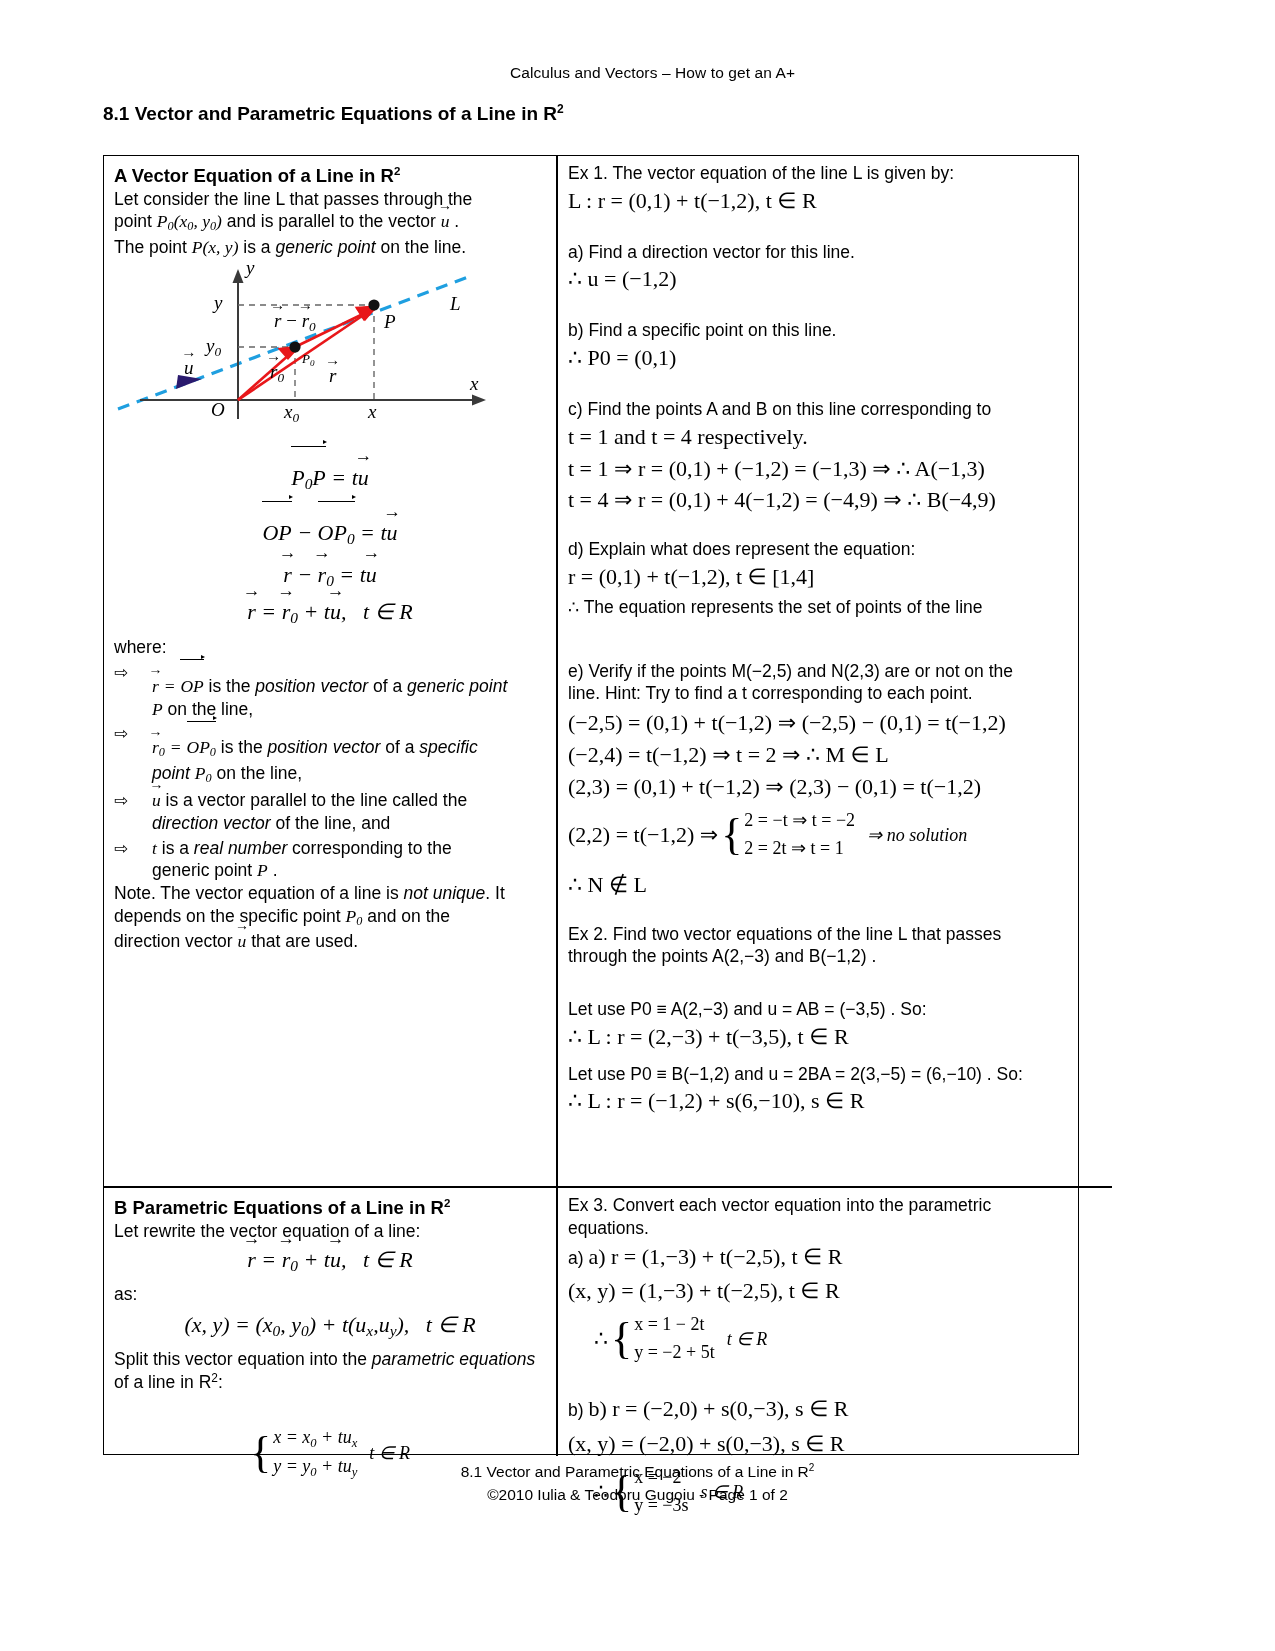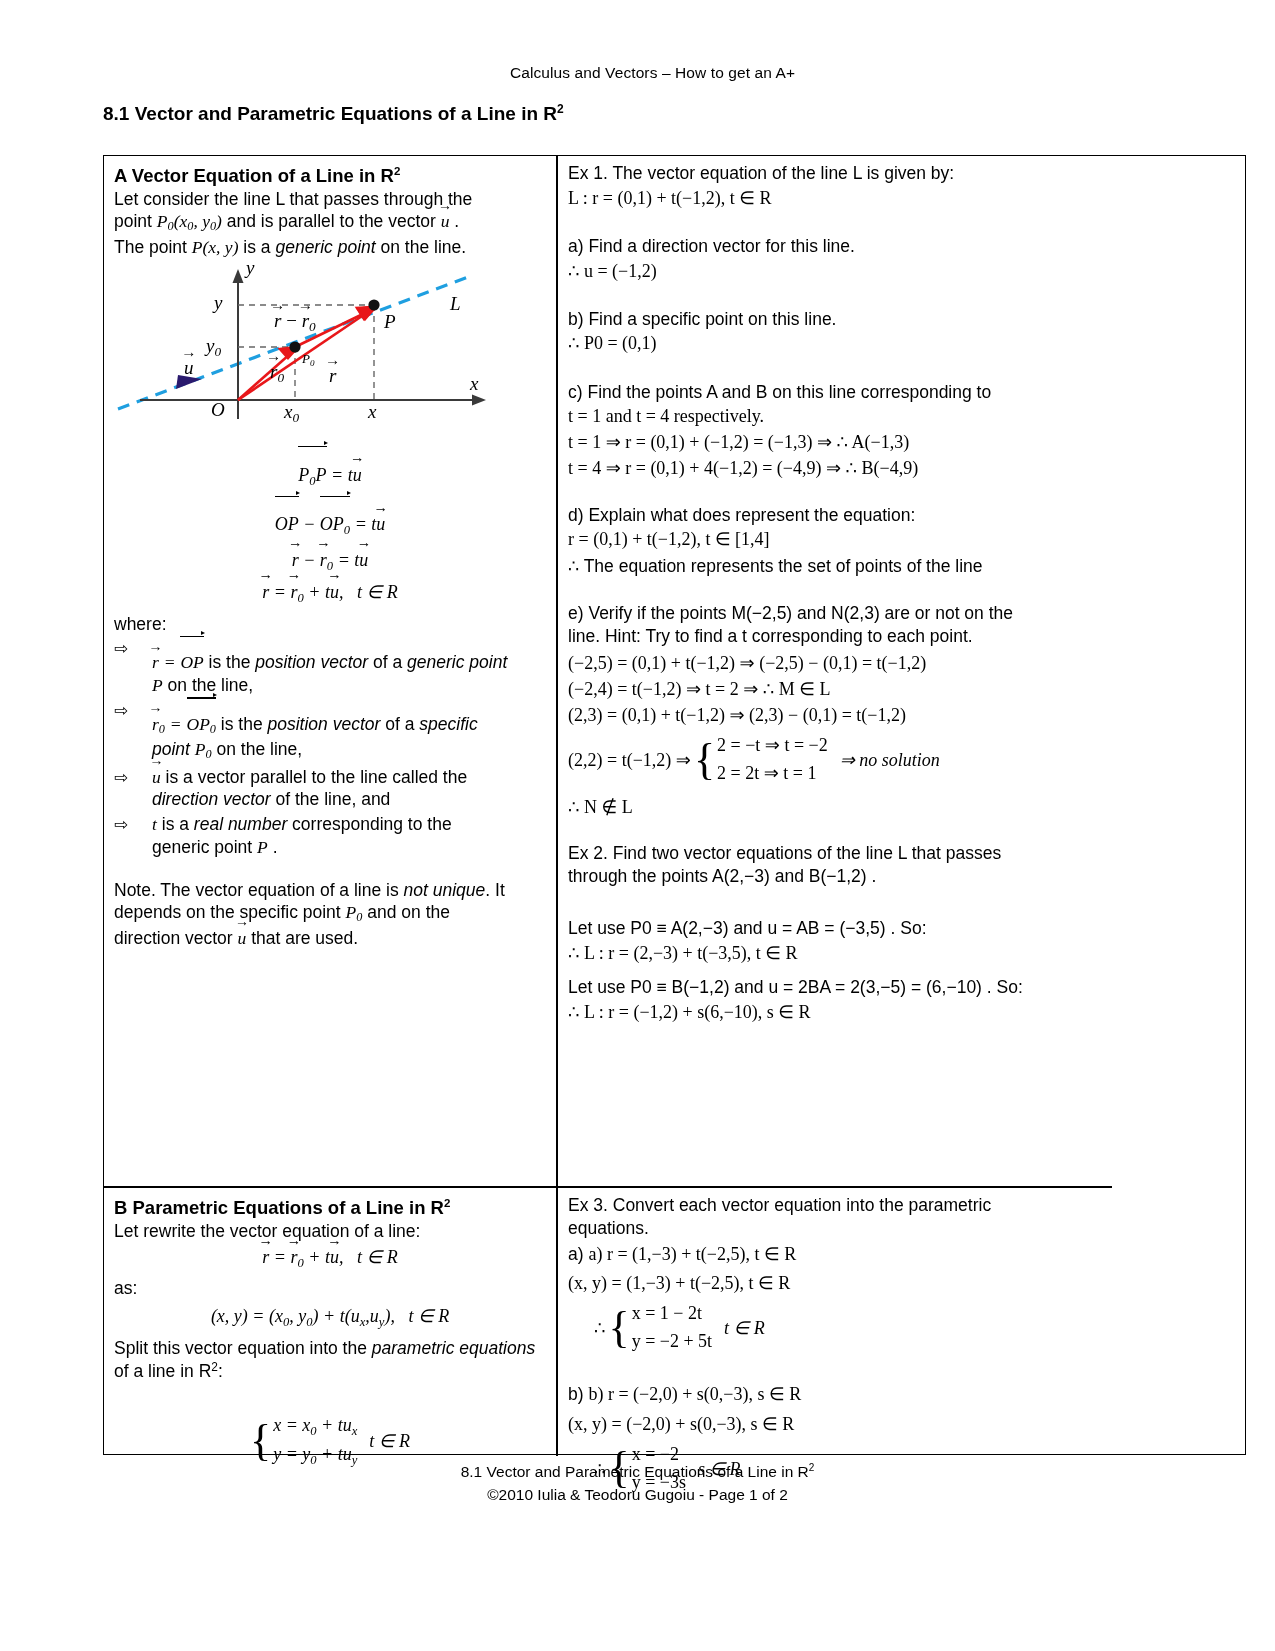--- a/index.html
+++ b/index.html
@@ -11,37 +11,37 @@
     -webkit-font-smoothing:antialiased;
   }
   .page{position:relative;width:1275px;height:1651px;box-sizing:border-box;}
 
   .hdr{position:absolute;top:64px;left:15px;width:1275px;text-align:center;
        font-size:15.5px;letter-spacing:.1px;}
   .sect-title{position:absolute;top:102px;left:103px;font-size:19px;font-weight:bold;}
   .sect-title sup{font-size:12px;vertical-align:super;font-weight:bold;}
 
   
-  .tbl{position:absolute;left:103px;top:155px;width:1143px;height:1300px;
+  .tbl{position:absolute;left:103px;top:155px;width:976px;height:1300px;
        border:1.6px solid #000;box-sizing:border-box;}
   .vrule{position:absolute;left:452px;top:0;width:1.6px;height:1300px;background:#000;}
   .hrule{position:absolute;left:0;top:1030px;width:1008px;height:1.6px;background:#000;}
 
   .colL{position:absolute;left:0;top:0;width:452px;}
   .colR{position:absolute;left:454px;top:0;width:554px;}
 
   .pad{padding:6px 10px 0 10px;}
 
   h3.box{font-size:18.5px;font-weight:bold;margin:2px 0 0 0;line-height:1.22;}
   h3.box sup{font-size:11.5px;vertical-align:super;}
 
   p.t{font-size:17.5px;margin:0;line-height:1.30;}
   .mth{font-family:"Liberation Serif", serif;font-style:italic;}
   .mth .up{font-style:normal;}
-  .eq{font-family:"Liberation Serif", serif;font-size:18px;line-height:1.45;margin:0;}
+  .eq{font-family:"Liberation Serif", serif;font-size:22px;line-height:1.45;margin:0;}
   .ctr{text-align:center;}
   i.em{font-style:italic;}
 
   sub{font-size:.70em;vertical-align:-.28em;}
   sup.sq{font-size:.68em;vertical-align:.50em;}
 
   .vec{position:relative;display:inline-block;}
   .vec::after{content:"\2192";position:absolute;left:50%;transform:translateX(-50%);
     top:-0.82em;font-size:.80em;font-style:normal;line-height:1;}
   .ovr{position:relative;display:inline-block;padding-top:14px;}
@@ -163,21 +163,21 @@
         <div class="bul" style="margin-top:2px">
           <span class="ar">⇨</span>
           <span class="bd"><span class="mth vec">u</span><span> is a vector parallel to the line called the</span><br><i class="em">direction vector</i><span> of the line, and</span></span>
         </div>
 
         <div class="bul" style="margin-top:2px">
           <span class="ar">⇨</span>
           <span class="bd"><span class="mth">t</span><span> is a </span><i class="em">real number</i><span> corresponding to the</span><br><span>generic point  </span><span class="mth">P</span><span> .</span></span>
         </div>
 
-        <p class="t" style="margin-top:20px">
+        <p class="t" style="">
           <span>Note. The vector equation of a line is </span><i class="em">not unique</i><span>. It depends on the specific point  </span><span class="mth">P<sub>0</sub></span><span>  and on the</span><br><span>direction vector  </span><span class="mth vec">u</span><span>  that are used.</span>
         </p>
       </div>
 
       <div class="pad" style="position:absolute;top:1032px;left:0;width:452px;box-sizing:border-box;">
         <h3 class="box"><span>B Parametric Equations of a Line in R</span><sup>2</sup></h3>
         <p class="t">Let rewrite the vector equation of a line:</p>
         <p class="eq ctr" style="margin-top:2px"><span class="mth vec">r</span> <span class="mth up">=</span> <span class="mth vec">r</span><sub class="mth">0</sub> <span class="mth up">+</span> <span class="mth">t</span><span class="mth vec">u</span><span class="mth up">,</span> &nbsp;&nbsp;<span class="mth">t</span> <span class="mth up">∈</span> <span class="mth">R</span></p>
         <p class="t" style="margin-top:5px">as:</p>
         <p class="eq ctr" style="margin-top:3px"><span class="mth">(x</span><span class="mth up">,</span> <span class="mth">y)</span> <span class="mth up">=</span> <span class="mth">(x<sub>0</sub></span><span class="mth up">,</span> <span class="mth">y<sub>0</sub>)</span> <span class="mth up">+</span> <span class="mth">t(u<sub>x</sub></span><span class="mth up">,</span><span class="mth">u<sub>y</sub>)</span><span class="mth up">,</span> &nbsp;&nbsp;<span class="mth">t</span> <span class="mth up">∈</span> <span class="mth">R</span></p>
@@ -208,21 +208,21 @@
 
         <p class="t" style="margin-top:24px">c) Find the points  A  and  B  on this line corresponding to</p>
         <p class="eq">t = 1  and  t = 4  respectively.</p>
         <p class="eq">t = 1 ⇒ r = (0,1) + (−1,2) = (−1,3) ⇒ ∴ A(−1,3)</p>
         <p class="eq">t = 4 ⇒ r = (0,1) + 4(−1,2) = (−4,9) ⇒ ∴ B(−4,9)</p>
 
         <p class="t" style="margin-top:22px">d) Explain what does represent the equation:</p>
         <p class="eq">r = (0,1) + t(−1,2),   t ∈ [1,4]</p>
         <p class="t" style="margin-top:3px">∴ The equation represents the set of points of the line</p>
 
-        <p class="t" style="margin-top:24px">e) Verify if the points  M(−2,5)  and  N(2,3)  are or not on the</p>
+        <p class="t" style="margin-top:41px">e) Verify if the points  M(−2,5)  and  N(2,3)  are or not on the</p>
         <p class="t">line. Hint: Try to find a  t  corresponding to each point.</p>
         <p class="eq" style="margin-top:2px">(−2,5) = (0,1) + t(−1,2) ⇒ (−2,5) − (0,1) = t(−1,2)</p>
         <p class="eq">(−2,4) = t(−1,2) ⇒ t = 2 ⇒ ∴ M ∈ L</p>
         <p class="eq">(2,3) = (0,1) + t(−1,2) ⇒ (2,3) − (0,1) = t(−1,2)</p>
         <div style="margin-top:4px">
           <span class="sys">
             <span class="eq" style="margin-right:3px">(2,2) = t(−1,2) ⇒</span>
             <span class="brace">{</span>
             <span class="rows">
               <span style="display:block">2 = −t ⇒ t = −2</span>

